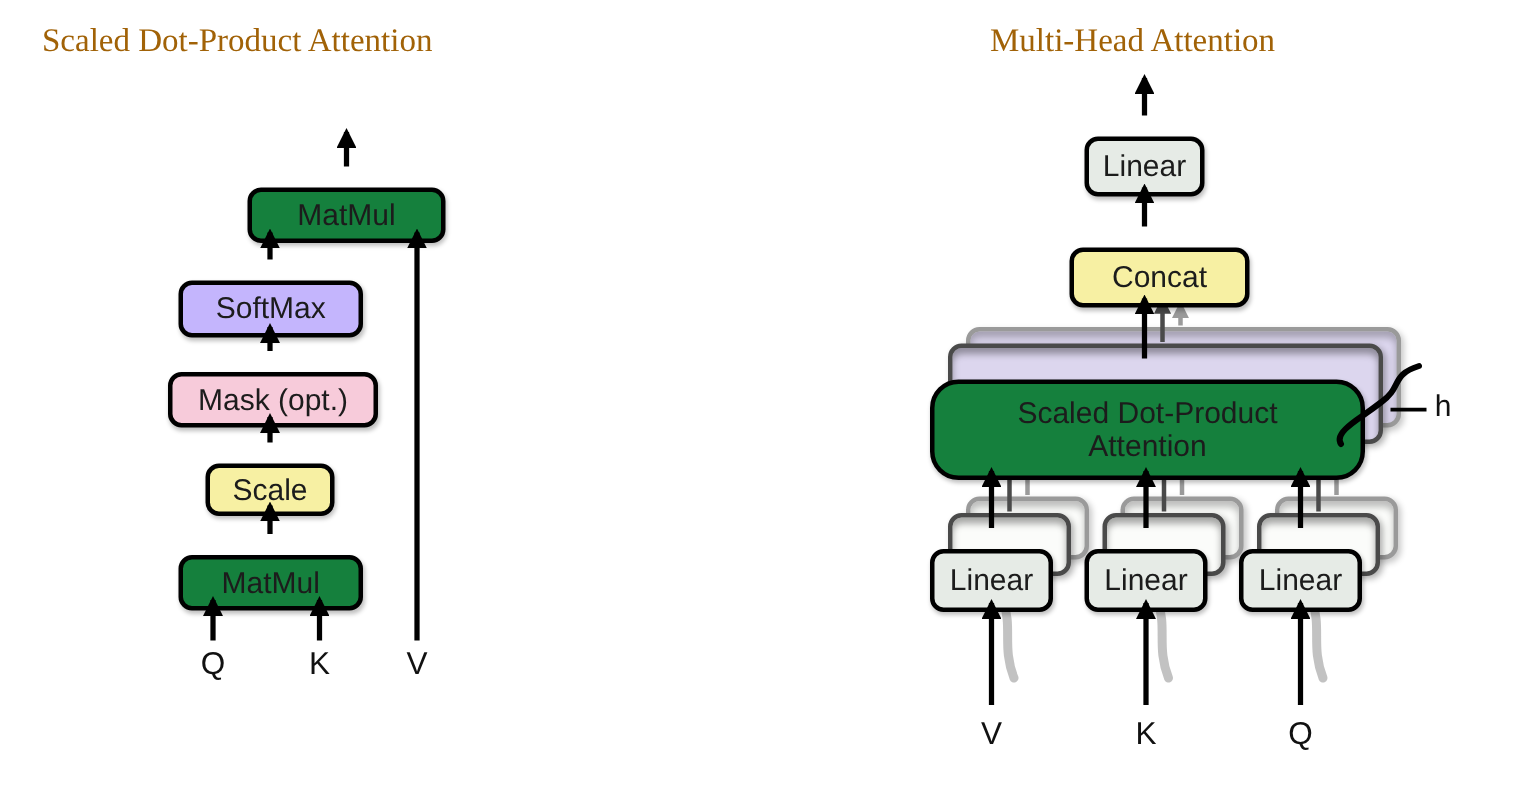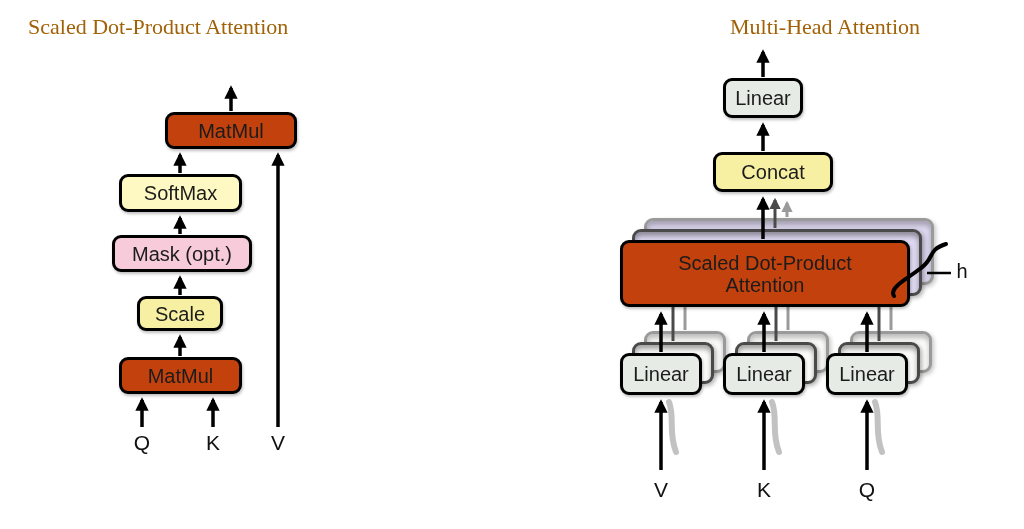--- a/index.html
+++ b/index.html
@@ -8,29 +8,29 @@
     font-family:"Liberation Sans",sans-serif;
   }
   .title{
     position:absolute;font-family:"Liberation Serif",serif;font-size:22px;color:#a16207;
     white-space:nowrap;z-index:6;
   }
   .box{
     position:absolute;box-sizing:border-box;border:3px solid #000;border-radius:9px;
     display:flex;flex-direction:column;align-items:center;justify-content:center;
     font-size:20px;color:#1c1c1c;line-height:22px;white-space:nowrap;
-    box-shadow:1px 2px 3px rgba(0,0,0,0.25);z-index:3;
+    box-shadow:1px 2px 3px rgba(0,0,0,0.25);z-index:3;margin-top:13px;
   }
   .stack{
     position:absolute;box-sizing:border-box;border:3px solid #555;border-radius:9px;z-index:1;
   }
   .stack.s2{border-color:#4a4a4a;box-shadow:inset 0 4px 5px rgba(0,0,0,0.35),2px 2px 4px rgba(0,0,0,0.3);}
   .stack.s3{border-color:#9a9a9a;box-shadow:inset 0 4px 5px rgba(0,0,0,0.25),2px 2px 4px rgba(0,0,0,0.22);}
-  .purple{background:#c2410c;}
-  .green{background:#fef9c3;}
+  .purple{background:#15803d;}
+  .green{background:#c4b5fd;}
   .pink{background:#f7cbda;}
   .yellow{background:#f7f0a3;}
   .graybox{background:#e6ebe6;}
   .stackpurple{background:#dcd6ee;}
   .stackwhite{background:#fbfcfa;}
   .iolabel{
     position:absolute;font-size:21px;color:#111;z-index:6;transform:translateX(-50%);
     white-space:nowrap;
   }
   svg.layer{position:absolute;left:0;top:0;z-index:4;pointer-events:none;}
@@ -91,21 +91,21 @@
   <div class="box purple" style="left:119px;top:357px;width:123px;height:37px;">
     <span>MatMul</span>
   </div>
 
   <div class="box graybox" style="left:723px;top:78px;width:80px;height:40px;">
     <span>Linear</span>
   </div>
   <div class="box yellow" style="left:713px;top:152px;width:120px;height:40px;">
     <span>Concat</span>
   </div>
-  <div class="box purple" style="left:620px;top:240px;width:290px;height:67px;">
+  <div class="box purple" style="left:620px;top:240px;width:290px;height:67px;border-radius:19px;">
     <span>Scaled Dot-Product</span>
     <span>Attention</span>
   </div>
   <div class="box graybox" style="left:620px;top:353px;width:82px;height:42px;">
     <span>Linear</span>
   </div>
   <div class="box graybox" style="left:723px;top:353px;width:82px;height:42px;">
     <span>Linear</span>
   </div>
   <div class="box graybox" style="left:826px;top:353px;width:82px;height:42px;">
@@ -136,21 +136,21 @@
     <path d="M867,352 L867,314" stroke="#000" stroke-width="3.5" marker-end="url(#hd-black)"></path>
     <path d="M661,470 L661,402" stroke="#000" stroke-width="3.5" marker-end="url(#hd-black)"></path>
     <path d="M764,470 L764,402" stroke="#000" stroke-width="3.5" marker-end="url(#hd-black)"></path>
     <path d="M867,470 L867,402" stroke="#000" stroke-width="3.5" marker-end="url(#hd-black)"></path>
 
     <path d="M946,244 C927,250 935,258 921,268 C908,278 903,280 897,286 C893,290 892,293 894,296" stroke="#000" stroke-width="4" fill="none" stroke-linecap="round"></path>
     <path d="M927,273 L951,273" stroke="#000" stroke-width="2.5"></path>
   </svg>
 
   <div class="title" style="left:28px;top:14px;">Scaled Dot-Product Attention</div>
-  <div class="title" style="left:660px;top:14px;width:260px;text-align:right;">Multi-Head Attention</div>
+  <div class="title" style="left:660px;top:14px;width:260px;text-align:left;">Multi-Head Attention</div>
 
   <div class="iolabel" style="left:142px;top:431px;">Q</div>
   <div class="iolabel" style="left:213px;top:431px;">K</div>
   <div class="iolabel" style="left:278px;top:431px;">V</div>
 
   <div class="iolabel" style="left:661px;top:478px;">V</div>
   <div class="iolabel" style="left:764px;top:478px;">K</div>
   <div class="iolabel" style="left:867px;top:478px;">Q</div>
 
   <div class="iolabel" style="left:962px;top:260px;font-size:20px;">h</div>

